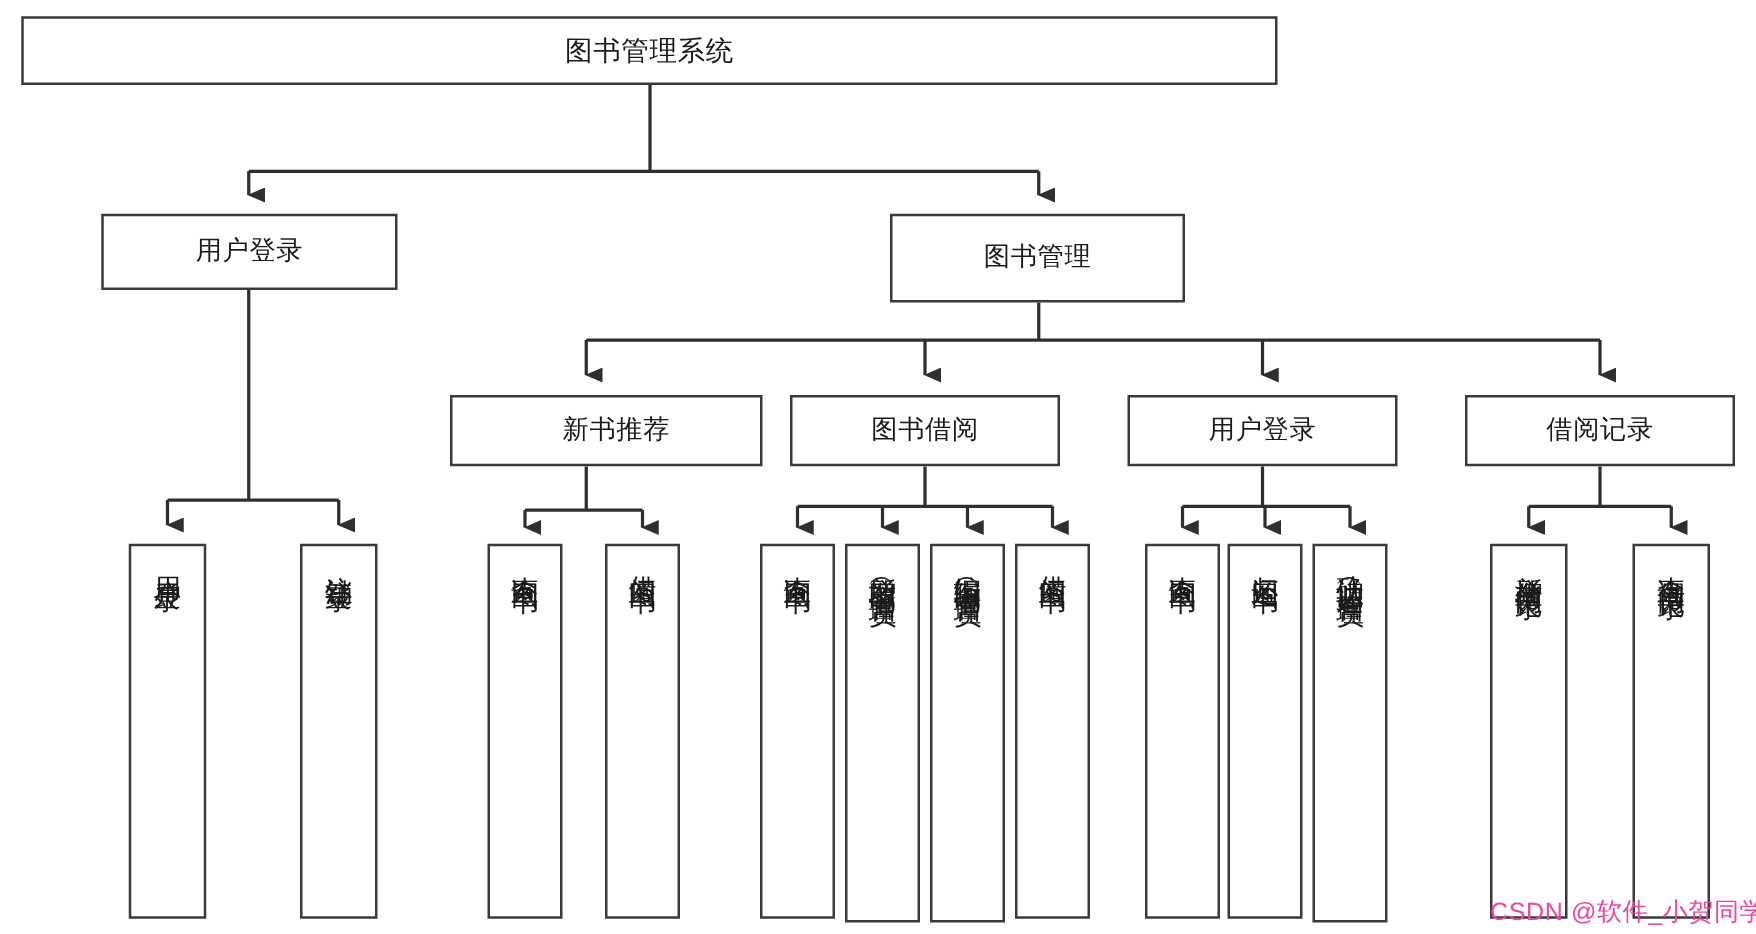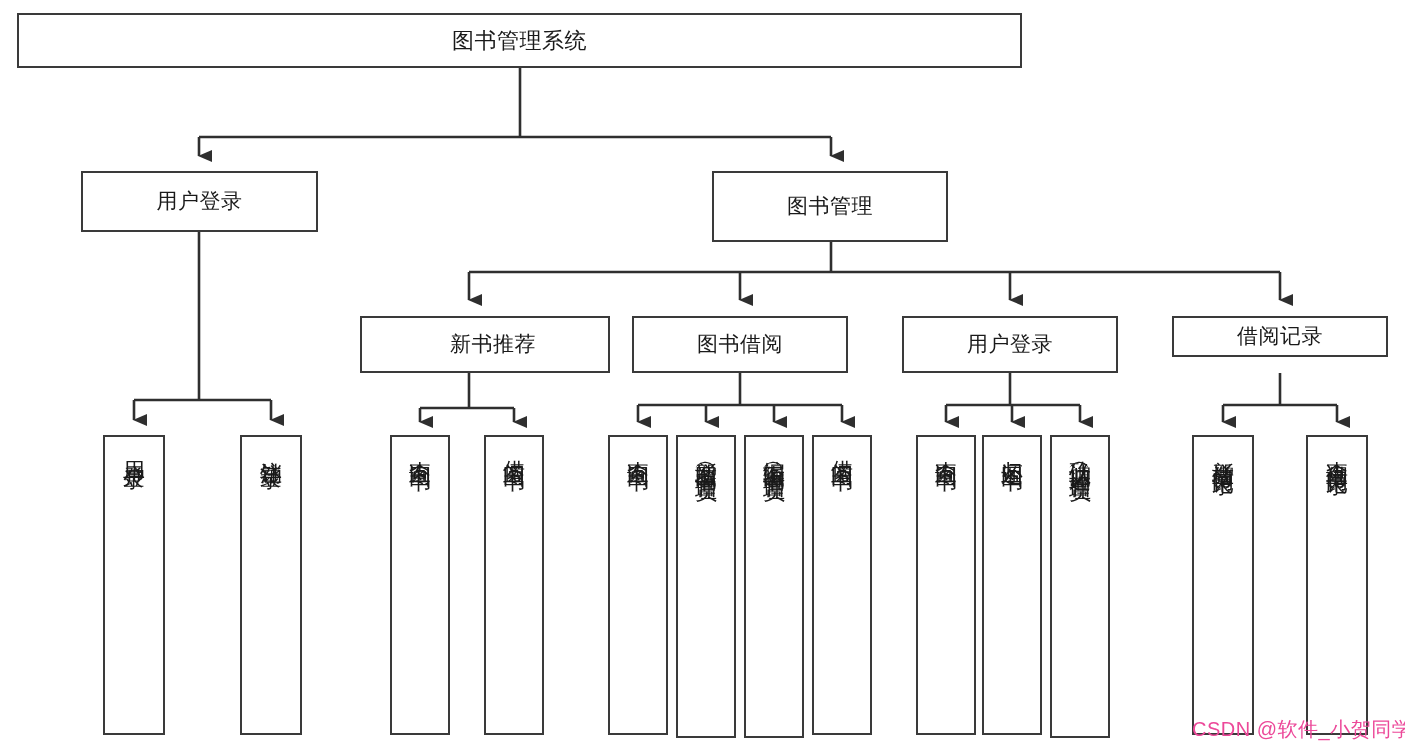--- a/index.html
+++ b/index.html
@@ -135,21 +135,21 @@
 
   <div class="node h" style="left:360px;top:316px;width:250px;height:57px;padding-left:16px;">
     <span class="label">新书推荐</span>
   </div>
   <div class="node h" style="left:632px;top:316px;width:216px;height:57px;">
     <span class="label">图书借阅</span>
   </div>
   <div class="node h" style="left:902px;top:316px;width:216px;height:57px;">
     <span class="label">用户登录</span>
   </div>
-  <div class="node h" style="left:1172px;top:316px;width:216px;height:41px;">
+  <div class="node h" style="left:1172px;top:316px;width:216px;height:57px;">
     <span class="label">借阅记录</span>
   </div>
 
   <div class="node v" style="left:103px;top:435px;width:62px;height:300px;">
     <span class="label">用户登录</span>
   </div>
   <div class="node v" style="left:240px;top:435px;width:62px;height:300px;">
     <span class="label">注销登录</span>
   </div>
 

